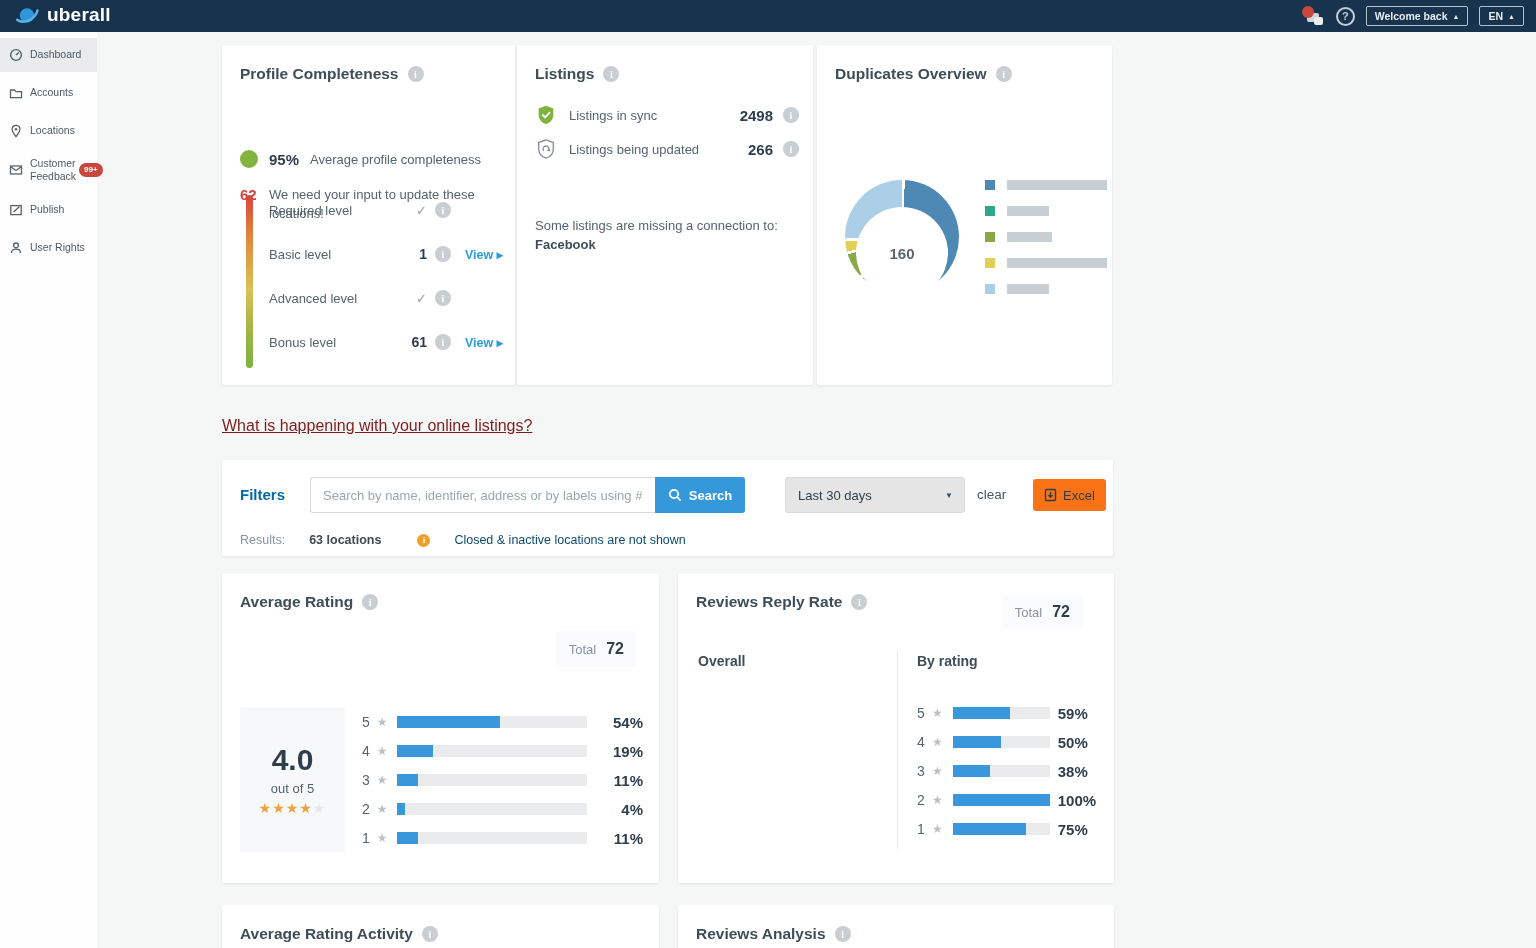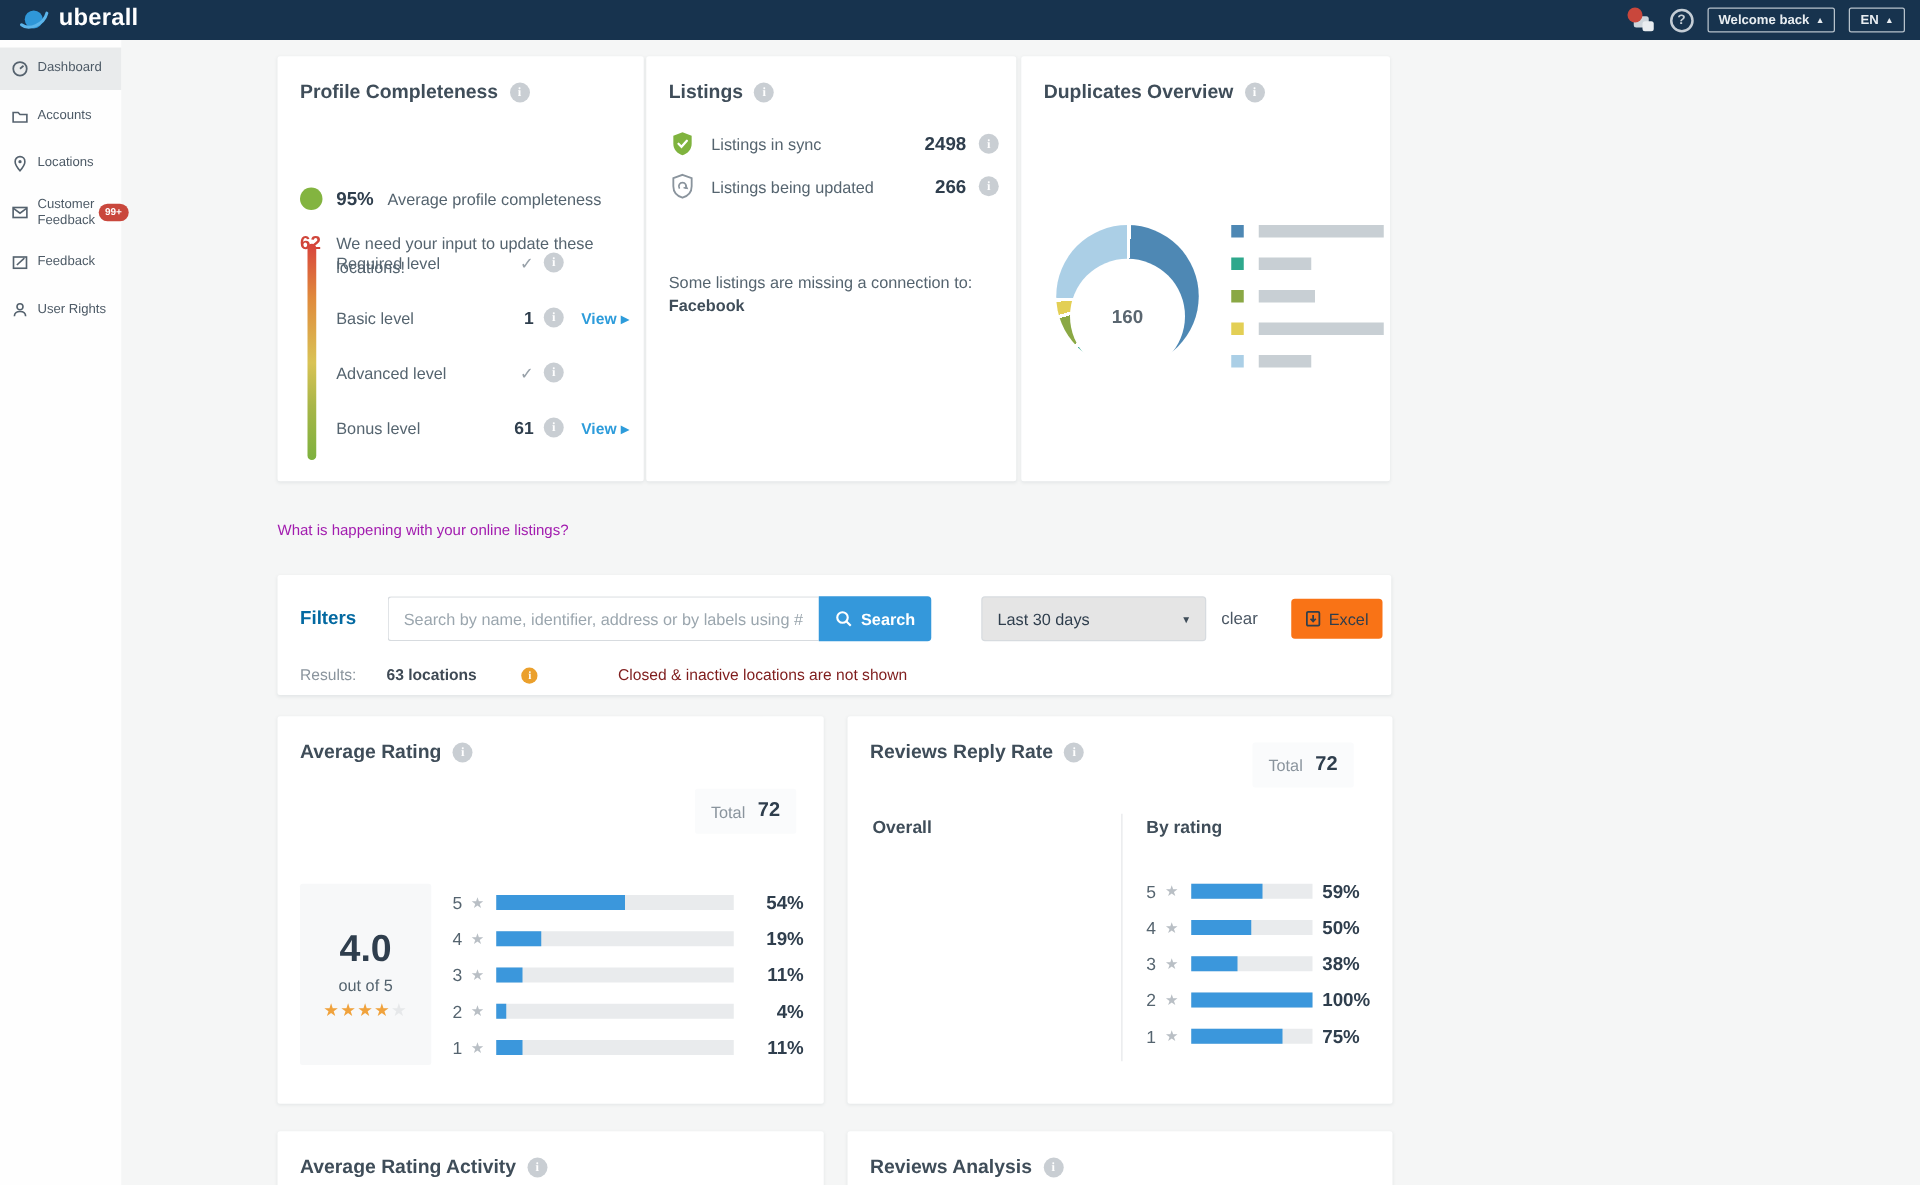--- a/index.html
+++ b/index.html
@@ -59,35 +59,35 @@
   .donut { position:absolute; border-radius:50%; }
   .donut .hole { position:absolute; background:#fff; border-radius:50%; display:flex; align-items:center; justify-content:center; }
   .dup-donut { left:28px; top:135px; width:114px; height:114px; }
   .dup-donut .hole { left:11px; top:27px; width:92px; height:92px; font-size:15px; font-weight:bold; color:#5a6670; }
   .dup-legend { position:absolute; left:168px; top:135px; }
   .dup-leg-row { display:flex; align-items:center; gap:12px; height:10px; margin-bottom:16px; }
   .dup-swatch { width:10px; height:10px; flex:0 0 auto; }
   .dup-bar { height:10px; background:#c8cfd4; }
 
   
-  .question { position:absolute; left:222px; top:417px; font-size:12px; color:#a21caf; }
+  .question { position:absolute; left:222px; top:417px; font-size:16px; color:#7f1d1d;text-decoration:underline; }
   .filters-panel { position:absolute; left:222px; top:460px; width:891px; height:96px; background:#fff; border-radius:2px; box-shadow:0 1px 3px rgba(31,45,61,.08); }
   .filters-label { position:absolute; left:18px; top:26px; font-size:15px; font-weight:bold; color:#0369a1; }
   .search-input { position:absolute; left:88px; top:17px; width:345px; height:36px; border:1px solid #d7dbdf; border-right:none; border-radius:3px 0 0 3px; padding:0 12px; font-size:13px; color:#3f4d59; font-family:"Liberation Sans", sans-serif; outline:none; }
   .search-input::placeholder { color:#9ba6ae; }
   .search-btn { position:absolute; left:433px; top:17px; width:90px; height:36px; background:#3498db; border:none; border-radius:0 3px 3px 0; color:#fff; font-size:13px; font-weight:bold; display:flex; align-items:center; justify-content:center; gap:7px; cursor:pointer; font-family:"Liberation Sans", sans-serif; }
   .date-select { position:absolute; left:563px; top:17px; width:180px; height:36px; background:#e5e5e5; border:1px solid #d7dbdf; border-radius:3px; font-size:13px; color:#2f3e4d; display:flex; align-items:center; padding:0 12px; cursor:pointer; }
   .date-select .caret { position:absolute; right:11px; font-size:8px; color:#3f4d59; }
   .clear-link { position:absolute; left:755px; top:27px; font-size:13.5px; color:#4a5663; cursor:pointer; }
   .excel-btn { position:absolute; left:811px; top:19px; height:32px; background:#f97316; border:none; border-radius:3px; padding:0 11px; font-size:13px; color:#2f3e4d; display:flex; align-items:center; gap:6px; cursor:pointer; font-family:"Liberation Sans", sans-serif; }
   .results-row { position:absolute; left:18px; top:73px; display:flex; align-items:center; gap:24px; font-size:12.5px; }
   .results-label { color:#8a949d; }
   .results-count { color:#3f4a55; font-weight:bold; margin-right:12px; }
   .warn-i { width:13px; height:13px; background:#eba02c; border-radius:50%; color:#fff; font-size:9px; font-weight:bold; font-family:"Liberation Serif", serif; display:inline-flex; align-items:center; justify-content:center; }
-  .results-notice { color:#7f1d1d;margin-left:40px; }
+  .results-notice { color:#0c4a6e; }
 
   
   .r-row { position:absolute; display:flex; align-items:center; height:14px; }
   .r-num { font-size:14px; color:#55646f; width:11px; }
   .r-star { font-size:12px; color:#b9bfc5; margin:0 10px 0 4px; }
   .r-barbg { background:#e9ebed; height:12px; position:relative; }
   .r-barfill { position:absolute; left:0; top:0; bottom:0; background:#3b97dc; }
   .r-pct { font-size:15px; font-weight:bold; color:#2f3e4d; }
 
   .total-badge { position:absolute; background:#fafbfc; border-radius:2px; padding:9px 13px; display:flex; align-items:center; gap:10px; }
@@ -173,21 +173,21 @@
           <path d="M1.5 3.5 L7 7.5 L12.5 3.5" fill="none" stroke="#55626e" stroke-width="1.3"></path>
         </svg>
       <span style="width:44px;">Customer Feedback</span>
       <span class="side-badge">99+</span>
     </div>
     <div class="side-item" style="top:164px; height:28px;">
       <svg width="14" height="14" viewBox="0 0 14 14">
           <rect x="1.8" y="2.6" width="10.4" height="9" fill="none" stroke="#55626e" stroke-width="1.3"></rect>
           <path d="M4.5 9 L10.5 3.5" stroke="#55626e" stroke-width="1.3"></path>
         </svg>
-      <span>Feedback</span>
+      <span>Publish</span>
     </div>
     <div class="side-item" style="top:202px; height:28px;">
       <svg width="14" height="14" viewBox="0 0 14 14">
           <circle cx="7" cy="4.4" r="2.4" fill="none" stroke="#55626e" stroke-width="1.3"></circle>
           <path d="M2.5 12 C2.5 9.4 4.5 8.2 7 8.2 C9.5 8.2 11.5 9.4 11.5 12" fill="none" stroke="#55626e" stroke-width="1.3"></path>
         </svg>
       <span>User Rights</span>
     </div>
   </div>
 

